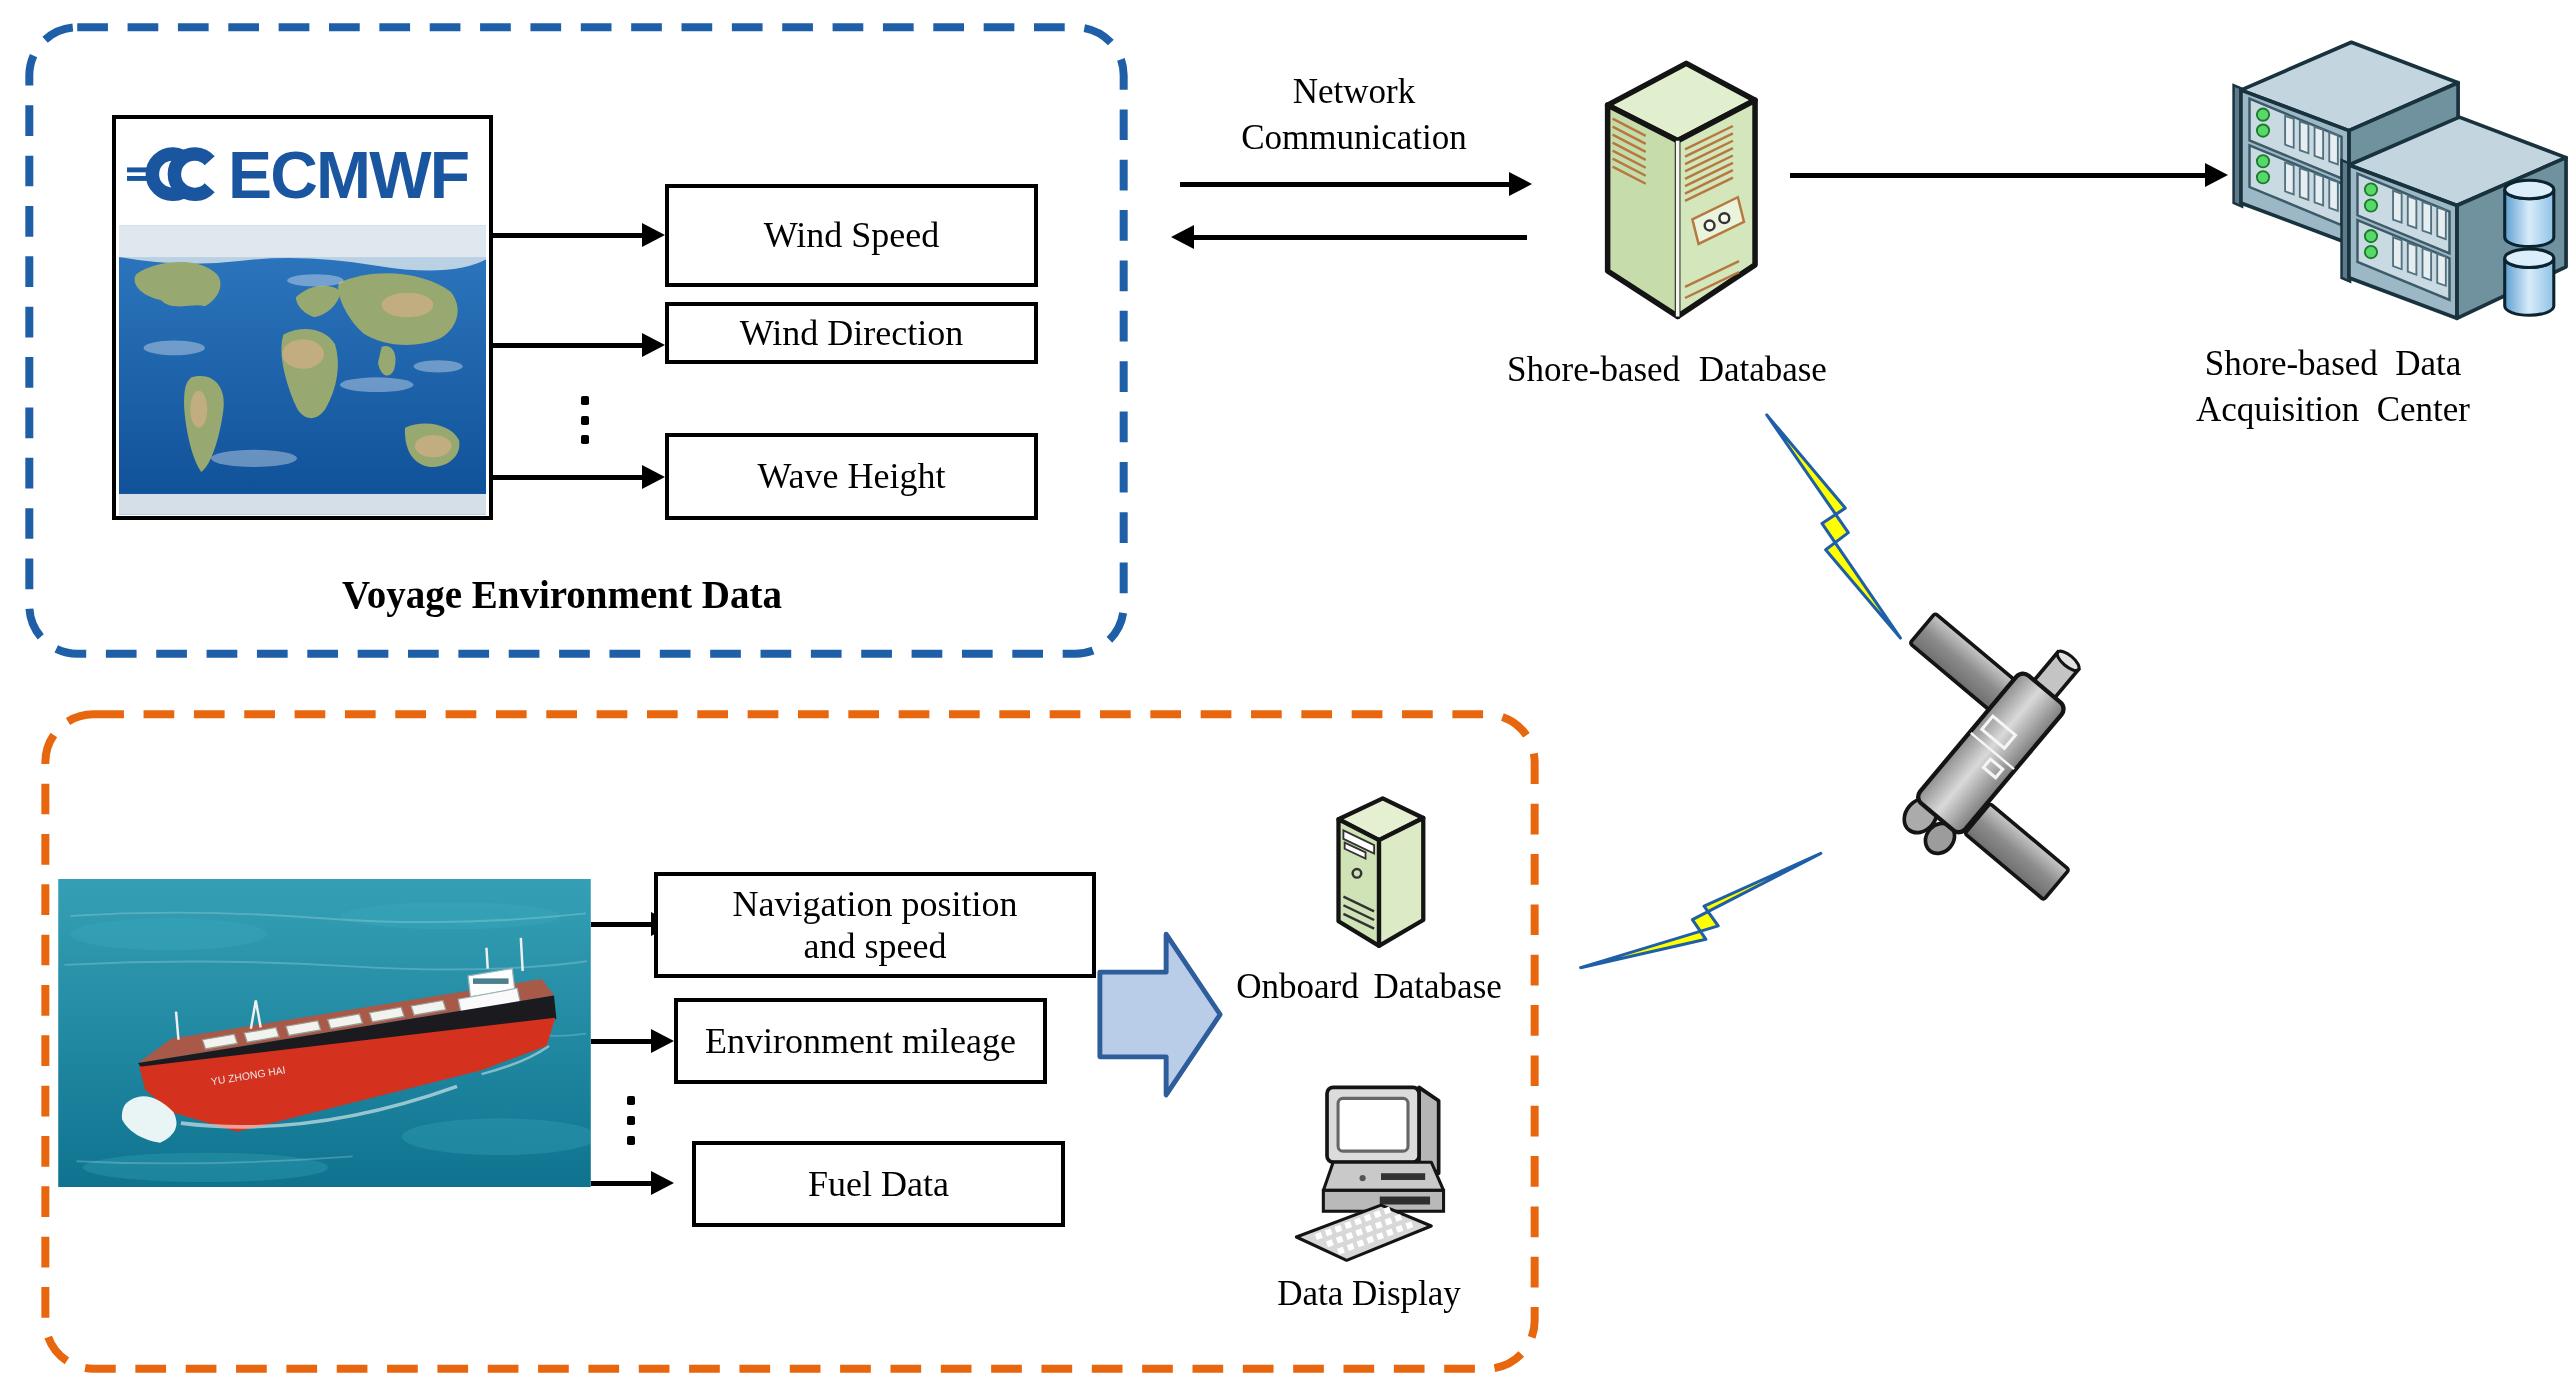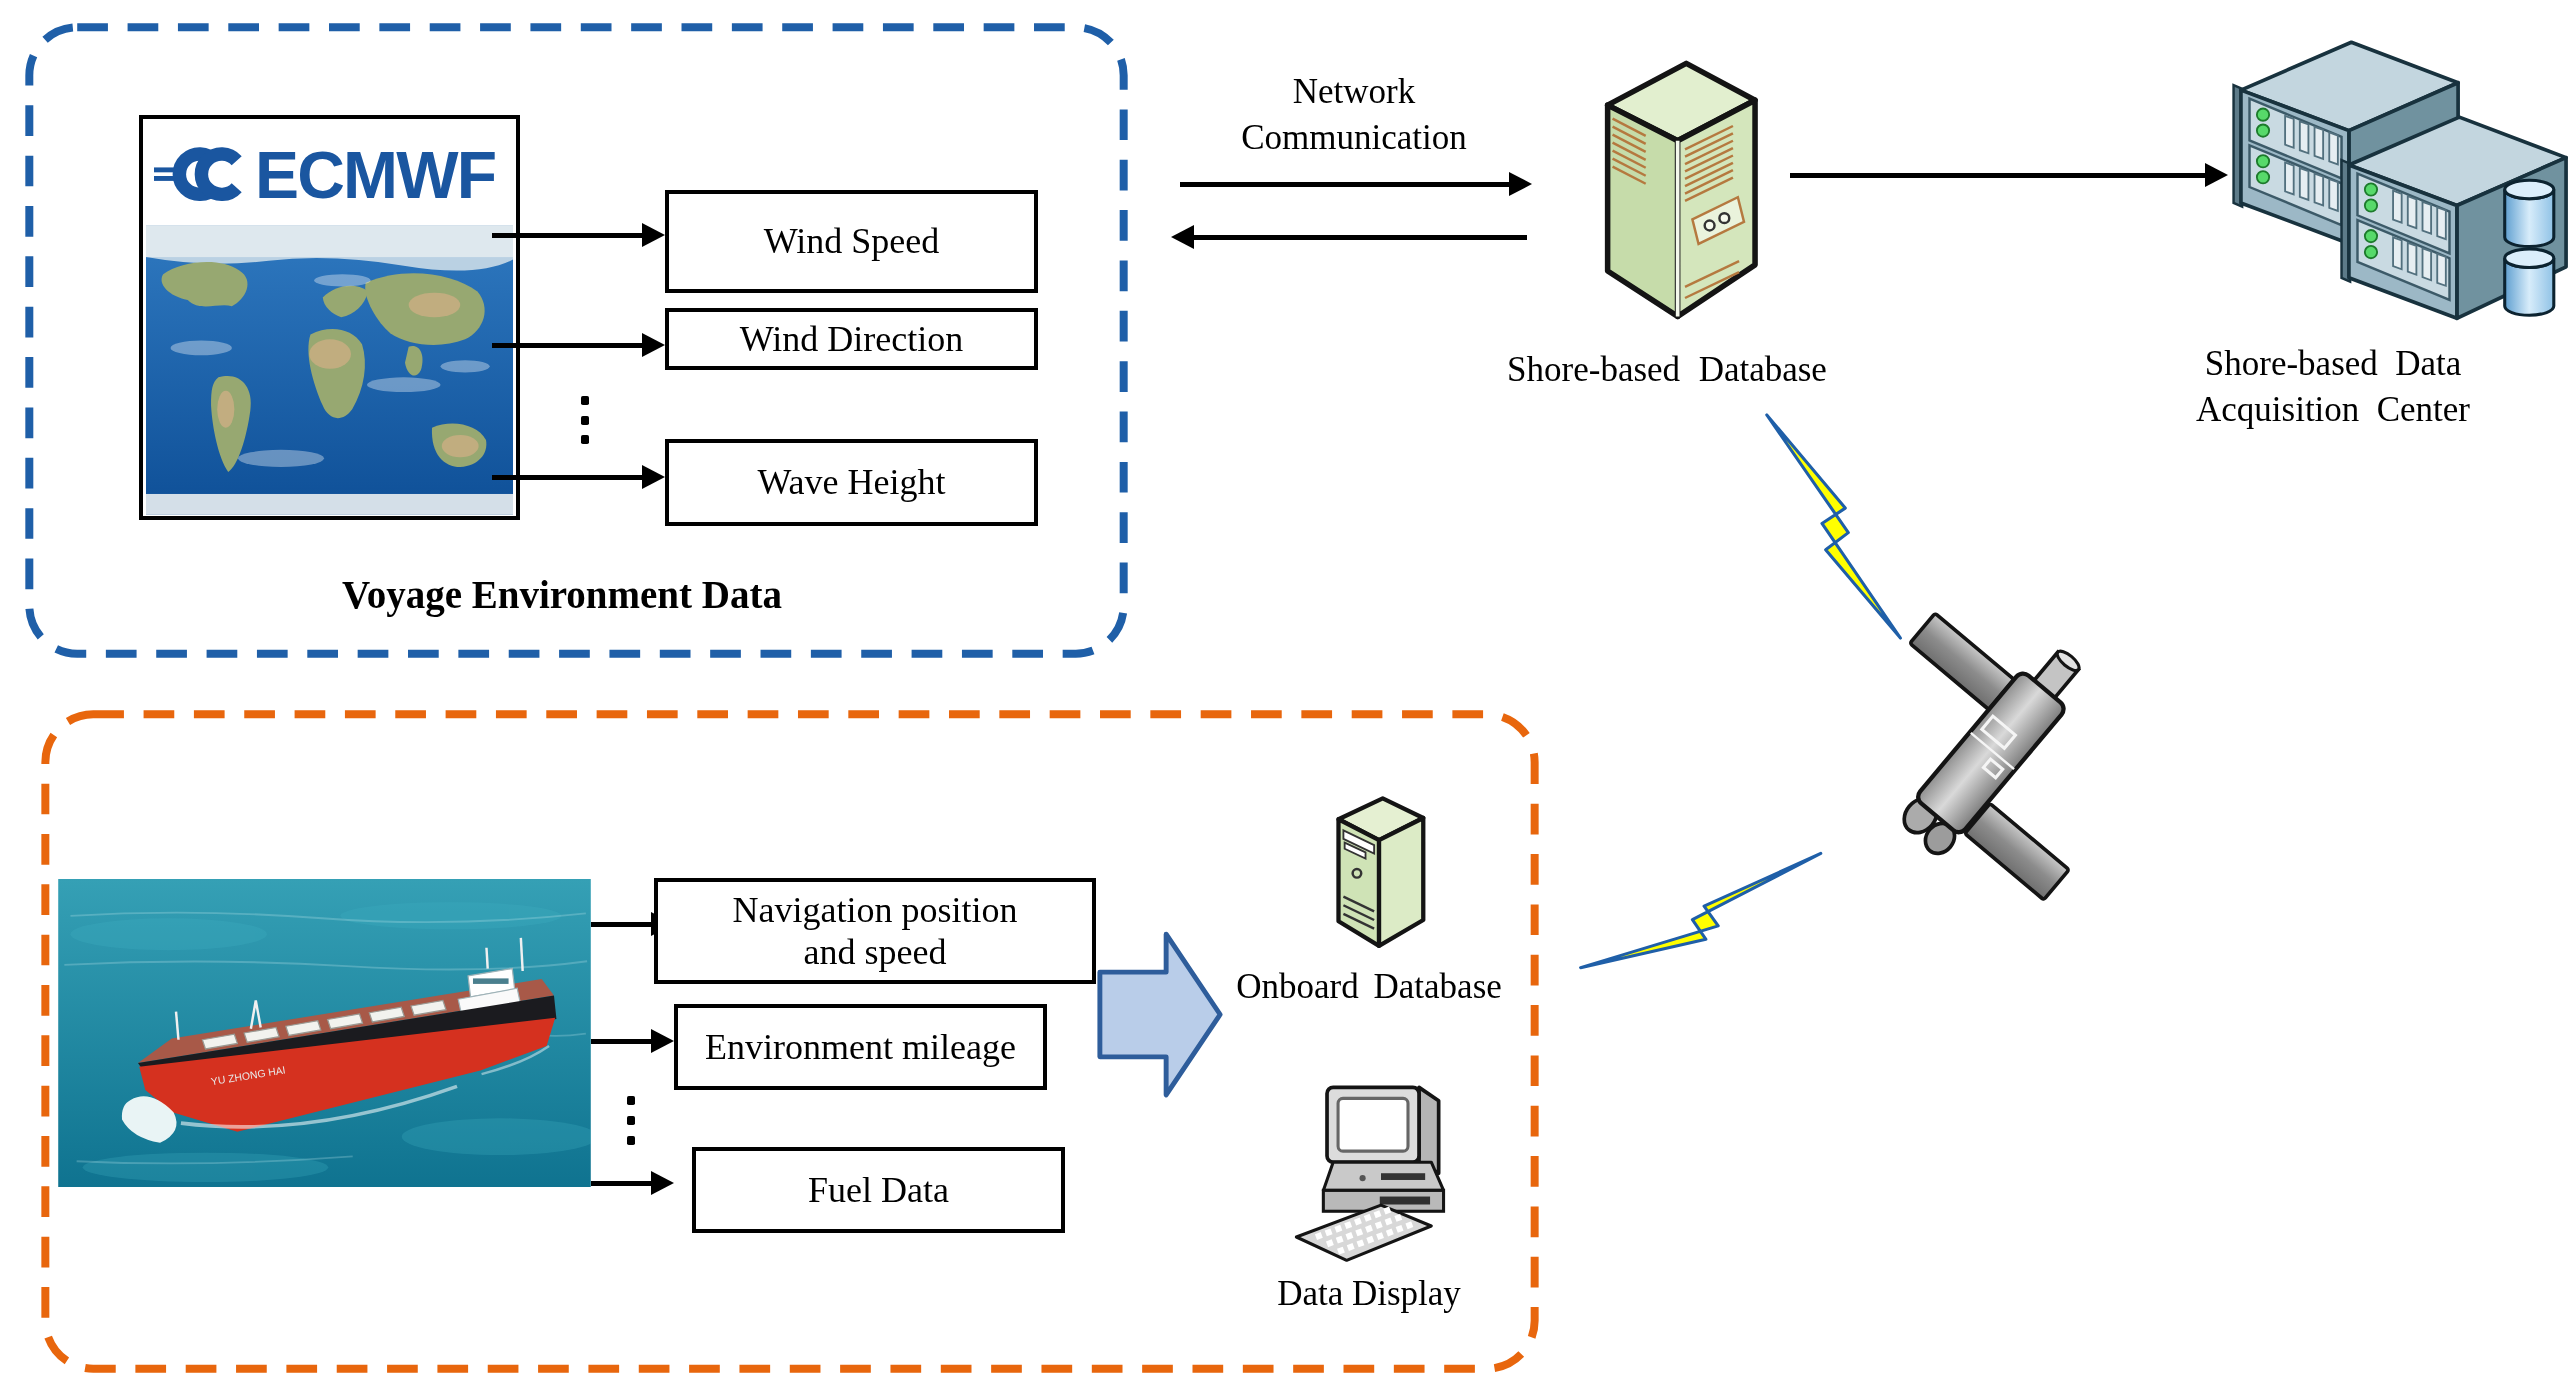--- a/index.html
+++ b/index.html
@@ -6,36 +6,36 @@
   .canvas{position:relative;width:2576px;height:1393px;background:#fff;overflow:hidden;
           font-family:"Liberation Serif",serif;color:#000;}
   .abs{position:absolute;}
   
   .lbl{position:absolute;transform:translateX(-50%);font:35px/1.3 "Liberation Serif",serif;
        color:#000;white-space:nowrap;text-align:center;}
   .lbl.b{font-weight:bold;font-size:39px;}
   
   .lblbox{position:absolute;box-sizing:border-box;border:4.3px solid #000;background:#fff;
           display:flex;flex-direction:column;align-items:center;justify-content:center;
-          font:36px/1.18 "Liberation Serif",serif;text-align:center;margin-top:6px;}
+          font:36px/1.18 "Liberation Serif",serif;text-align:center;}
   .lblbox .l2:empty{display:none;}
   
   .harrow{position:absolute;height:24.6px;}
   .harrow i{position:absolute;display:block;}
   .harrow .shaft{top:9.8px;height:5.5px;background:#000;}
   .harrow.right .shaft{left:0;right:21px;}
   .harrow.left  .shaft{left:21px;right:0;}
   .harrow .head{top:0;width:0;height:0;border-top:12.3px solid transparent;border-bottom:12.3px solid transparent;}
   .harrow.right .head{right:0;border-left:23px solid #000;}
   .harrow.left  .head{left:0;border-right:23px solid #000;}
   
   .dot{position:absolute;width:8px;height:8.6px;background:#000;border-radius:1.8px;}
   
   .ecmwf{position:absolute;left:112px;top:115px;width:381px;height:405px;box-sizing:border-box;
-         border:4.3px solid #000;background:#fff;margin-left:27px;}
+         border:4.3px solid #000;background:#fff;}
   .ecmwf .logotext{position:absolute;left:112px;top:23px;font:800 66px/1 "Liberation Sans",sans-serif;
          color:var(--logo-blue,#1a56a0);letter-spacing:-1.8px;}
   svg{display:block;}
 </style>
 </head>
 <body>
 
 <div class="canvas">
 
   <svg class="abs" style="left:24.6px;top:23px" width="1103" height="635" viewBox="0 0 1796 1034">

